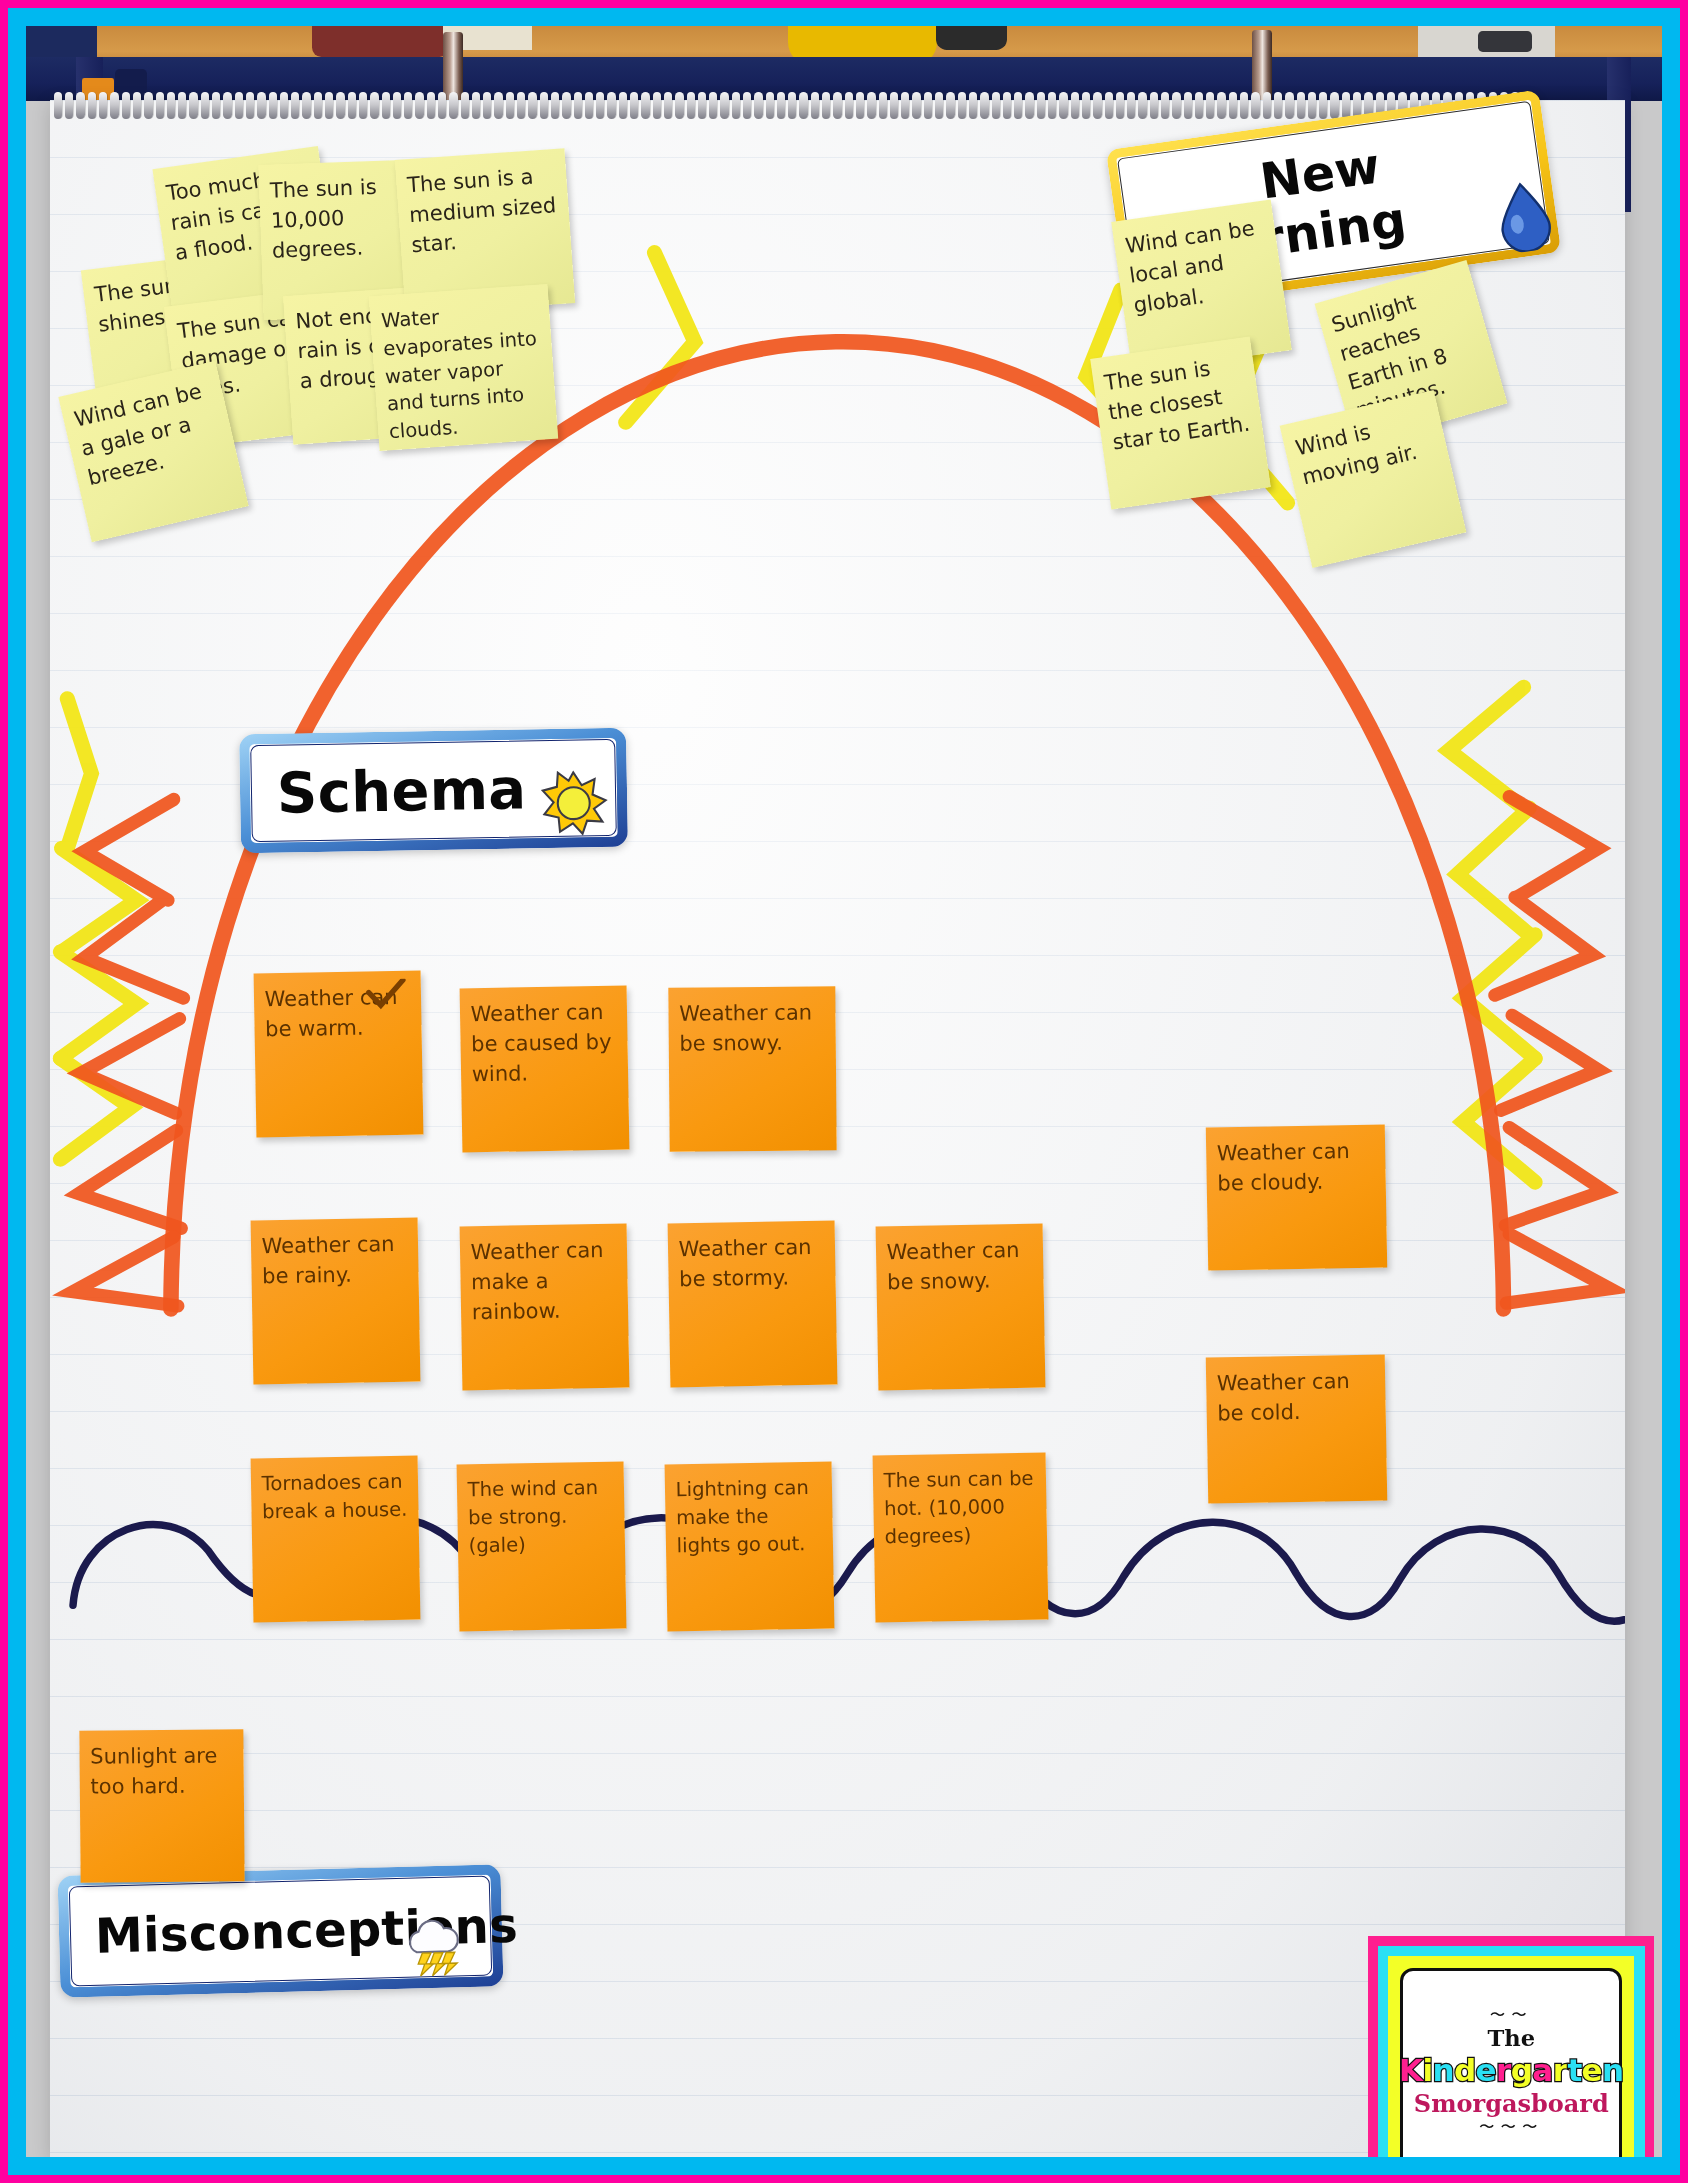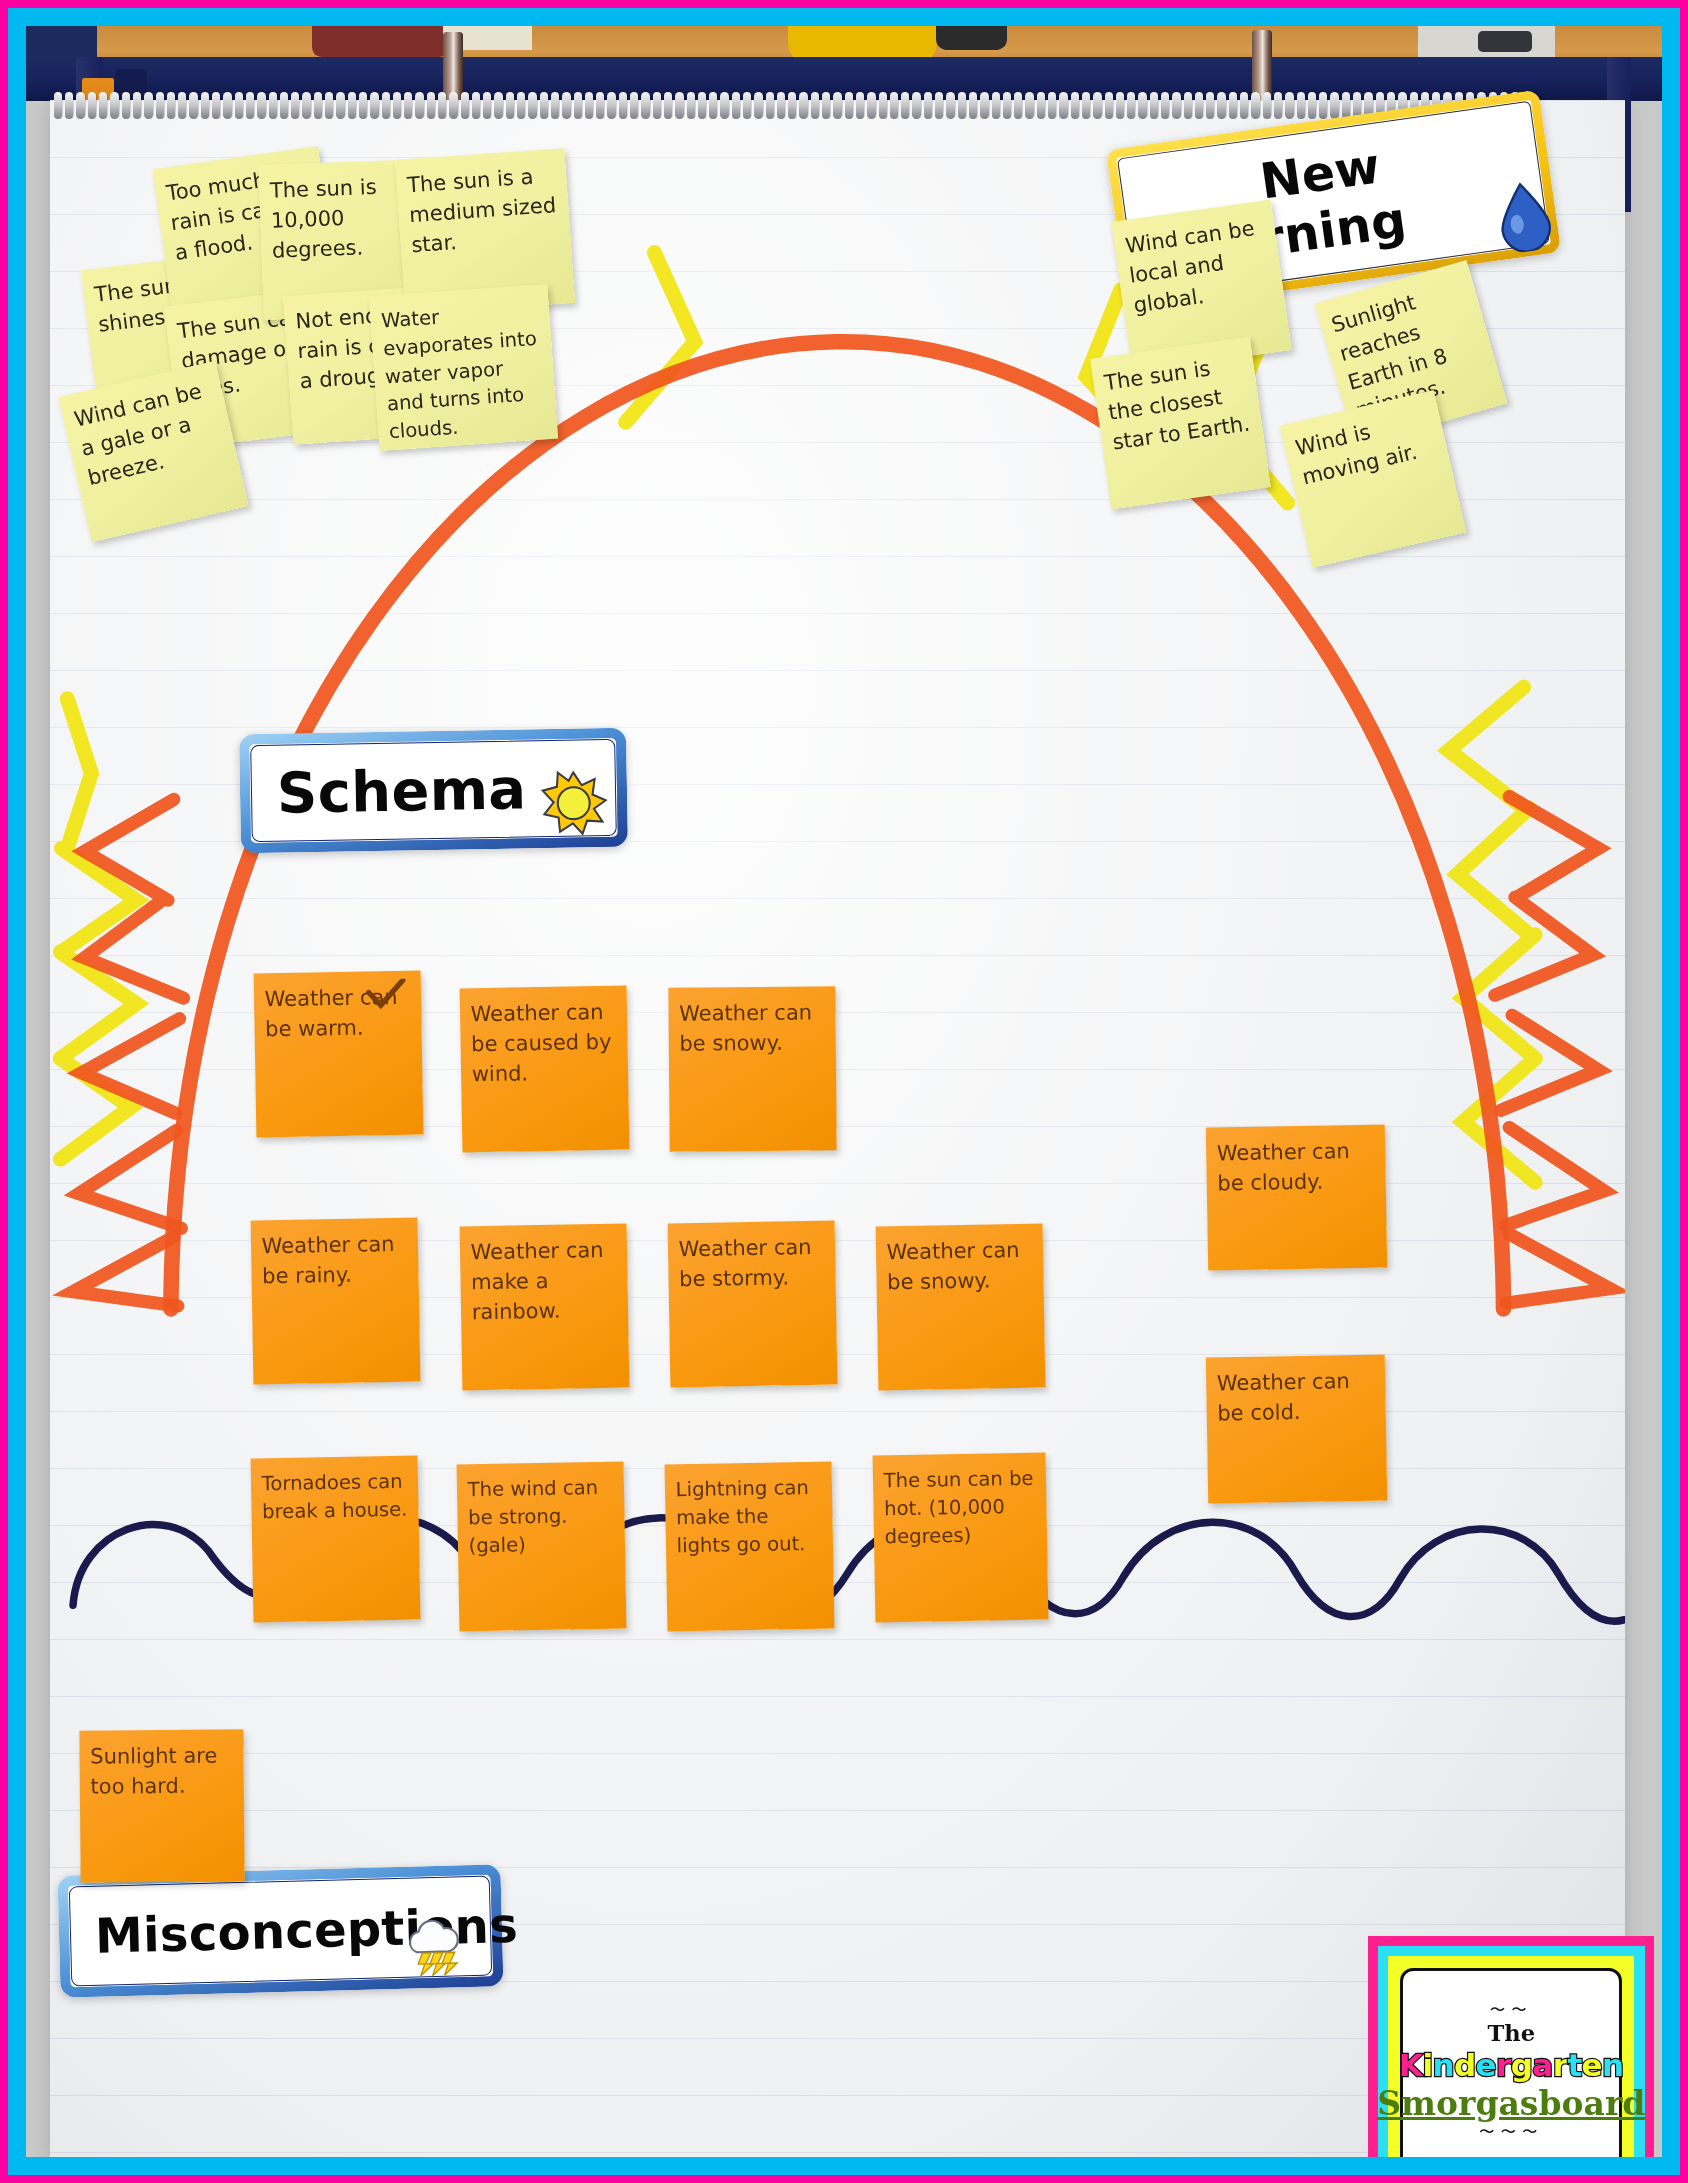--- a/index.html
+++ b/index.html
@@ -88,21 +88,21 @@
   .logo{position:absolute;box-sizing:border-box;padding:9.5px;
         background:#ff1f8f;}
   .logo-c{position:absolute;inset:9.5px;background:#2ae0f4;}
   .logo-y{position:absolute;inset:20px;background:#f3ff27;}
   .logo-w{position:absolute;inset:32px;background:#fff;border:3.6px solid #101010;
           border-radius:13px;display:flex;flex-direction:column;align-items:center;
           justify-content:center;gap:1.2px;}
   .logo-the{font-size:22.6px;font-weight:700;color:#111;font-family:"DejaVu Serif",serif;}
   .logo-k{font-size:31px;font-weight:700;font-family:"DejaVu Sans",sans-serif;letter-spacing:-0.6px;}
   .logo-k span{-webkit-text-stroke:2.4px #111;paint-order:stroke fill;}
-  .logo-s{font-size:33px;font-weight:700;color:#4d7c0f;font-family:"DejaVu Serif",serif;text-decoration:underline;}
+  .logo-s{font-size:24px;font-weight:700;color:#be185d;font-family:"DejaVu Serif",serif;}
   .stache{font-size:15.5px;letter-spacing:6px;color:#111;line-height:1;}
 </style>
 </head>
 <body>
 
 <div id="frame">
  <div id="frame-inner">
   <div id="photo">
 
     <div class="wood"></div>

